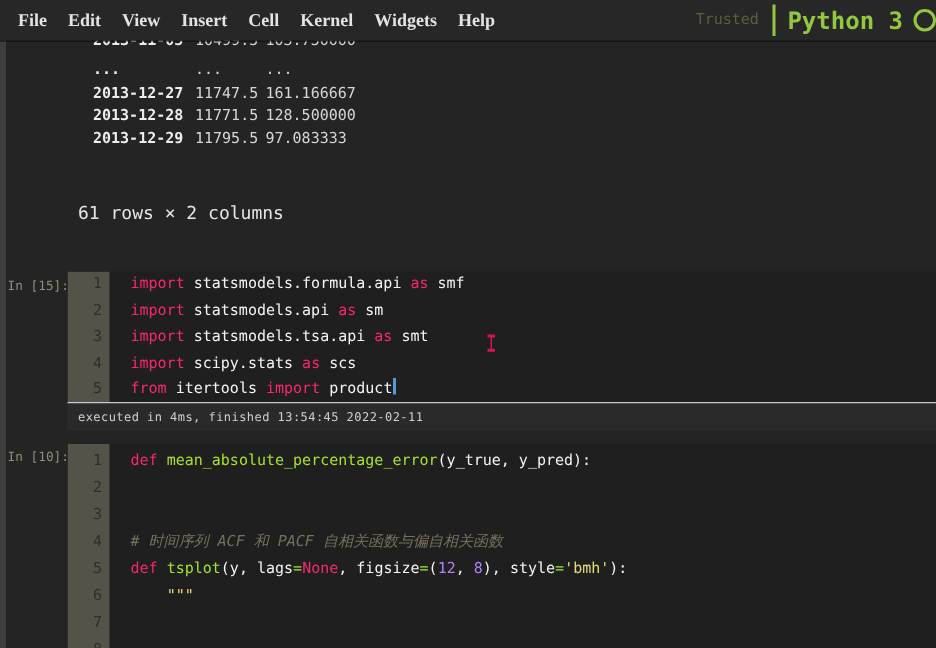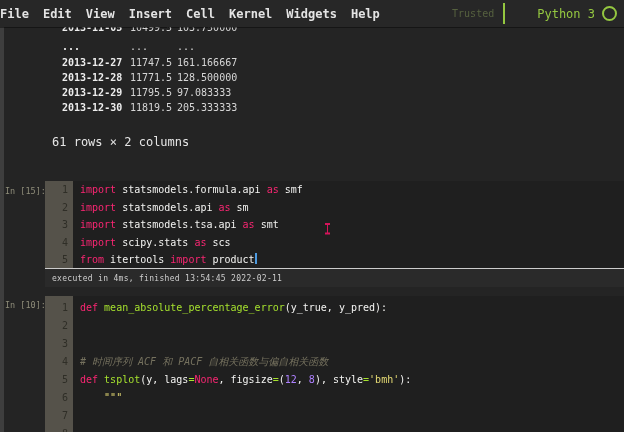--- a/index.html
+++ b/index.html
@@ -5,26 +5,26 @@
   html,body{margin:0;padding:0;}
   body{
     width:624px;height:432px;position:relative;overflow:hidden;
     background:var(--page-bg,#242424);
     font-family:"DejaVu Sans Mono", monospace;
   }
   
   .menubar{position:absolute;top:0;left:0;width:100%;height:27px;
     background:var(--menubar-bg,#272727);display:flex;align-items:center;
     justify-content:space-between;z-index:6;box-shadow:0 1px 0 rgba(0,0,0,.4);}
-  .menu-items{display:flex;gap:14px;}
+  .menu-items{display:flex;gap:14px;padding-left:12px;font-family:Liberation Serif, serif;}
   .menu-item{font-size:12px;font-weight:bold;color:#e4e4e4;cursor:default;}
-  .kernel-area{display:flex;align-items:center;padding-right:7px;}
+  .kernel-area{display:flex;align-items:center;}
   .trusted{font-size:10px;color:var(--trusted,#56613f);}
   .kernel-sep{width:2px;height:21px;background:var(--green,#94c740);margin:0 8px 0 9px;}
-  .kernel-name{font-size:12px;font-weight:normal;color:var(--green,#94c740);margin-left:24px;}
+  .kernel-name{font-size:16px;font-weight:bold;color:var(--green,#94c740);}
   .kernel-circle{width:11px;height:11px;border:2px solid var(--green,#94c740);
     border-radius:50%;margin-left:7px;}
   
   .edge-strip{position:absolute;left:0;top:27px;width:4px;bottom:0;
     background:var(--edge-strip,#3e3e3e);}
   
   .output-area{position:absolute;top:27px;left:0;right:0;height:133px;overflow:hidden;
     font-size:10px;color:var(--table-text,#d6d6d6);}
   .t-row{position:absolute;left:0;right:0;height:13px;line-height:13px;}
   .t-date{position:absolute;left:62px;font-weight:bold;color:#ededed;}
@@ -33,21 +33,21 @@
   .table-summary{position:absolute;left:52px;top:108px;font-size:12px;color:#e6e6e6;}
   
   .prompt{position:absolute;left:5px;font-size:8.5px;color:var(--prompt,#8f8d7a);z-index:3;}
   .prompt1{top:186px}.prompt2{top:300px}
   .cell{position:absolute;left:45px;right:0;background:var(--cell-bg,#1f1f1f);overflow:hidden;}
   .cell1{top:181px;height:87px;border-bottom:1px solid var(--divider,#cccccc);}
   .cell2{top:296px;height:136px;}
   .gutter{position:absolute;left:0;top:0;bottom:0;width:28px;
     background:var(--gutter-bg,#55524a);box-sizing:border-box;}
   .ln{text-align:right;padding-right:5px;font-size:10px;color:var(--linenum,#2f2e27);}
-  .code-area{position:absolute;left:28px;top:0;right:0;bottom:0;padding-left:7px;}
+  .code-area{position:absolute;left:28px;top:0;right:0;bottom:0;padding-left:14px;}
   .code-line{white-space:pre;font-size:10px;color:#f4f4f2;}
   .cell1 .ln,.cell1 .code-line{height:17.5px;line-height:17.5px;}
   .cell2 .ln,.cell2 .code-line{height:18px;line-height:18px;}
   .cell2 .gutter,.cell2 .code-area{padding-top:3px;}
   .tk-kw{color:var(--keyword,#f92672);}
   .tk-fn{color:var(--function-name,#a6e22e);}
   .tk-num{color:var(--number,#ae81ff);}
   .tk-str{color:var(--string,#e6db74);}
   .tk-cmt{color:var(--comment,#75715e);font-style:italic;}
   .tk-op{color:var(--operator,#a6e22e);}
@@ -110,25 +110,20 @@
     <div class="t-row" style="top: 43.5px;">
       <span class="t-date">2013-12-28</span>
       <span class="t-v1">11771.5</span>
       <span class="t-v2">128.500000</span>
     </div>
     <div class="t-row" style="top: 58.5px;">
       <span class="t-date">2013-12-29</span>
       <span class="t-v1">11795.5</span>
       <span class="t-v2">97.083333</span>
     </div>
-    <div class="t-row" style="top: 73.5px;">
-      <span class="t-date">2013-12-30</span>
-      <span class="t-v1">11819.5</span>
-      <span class="t-v2">205.333333</span>
-    </div>
   </div>
 
 <div class="prompt prompt1">In [15]:</div>
 <div class="cell cell1">
   <div class="gutter">
       <div class="ln">1</div>
       <div class="ln">2</div>
       <div class="ln">3</div>
       <div class="ln">4</div>
       <div class="ln">5</div>

